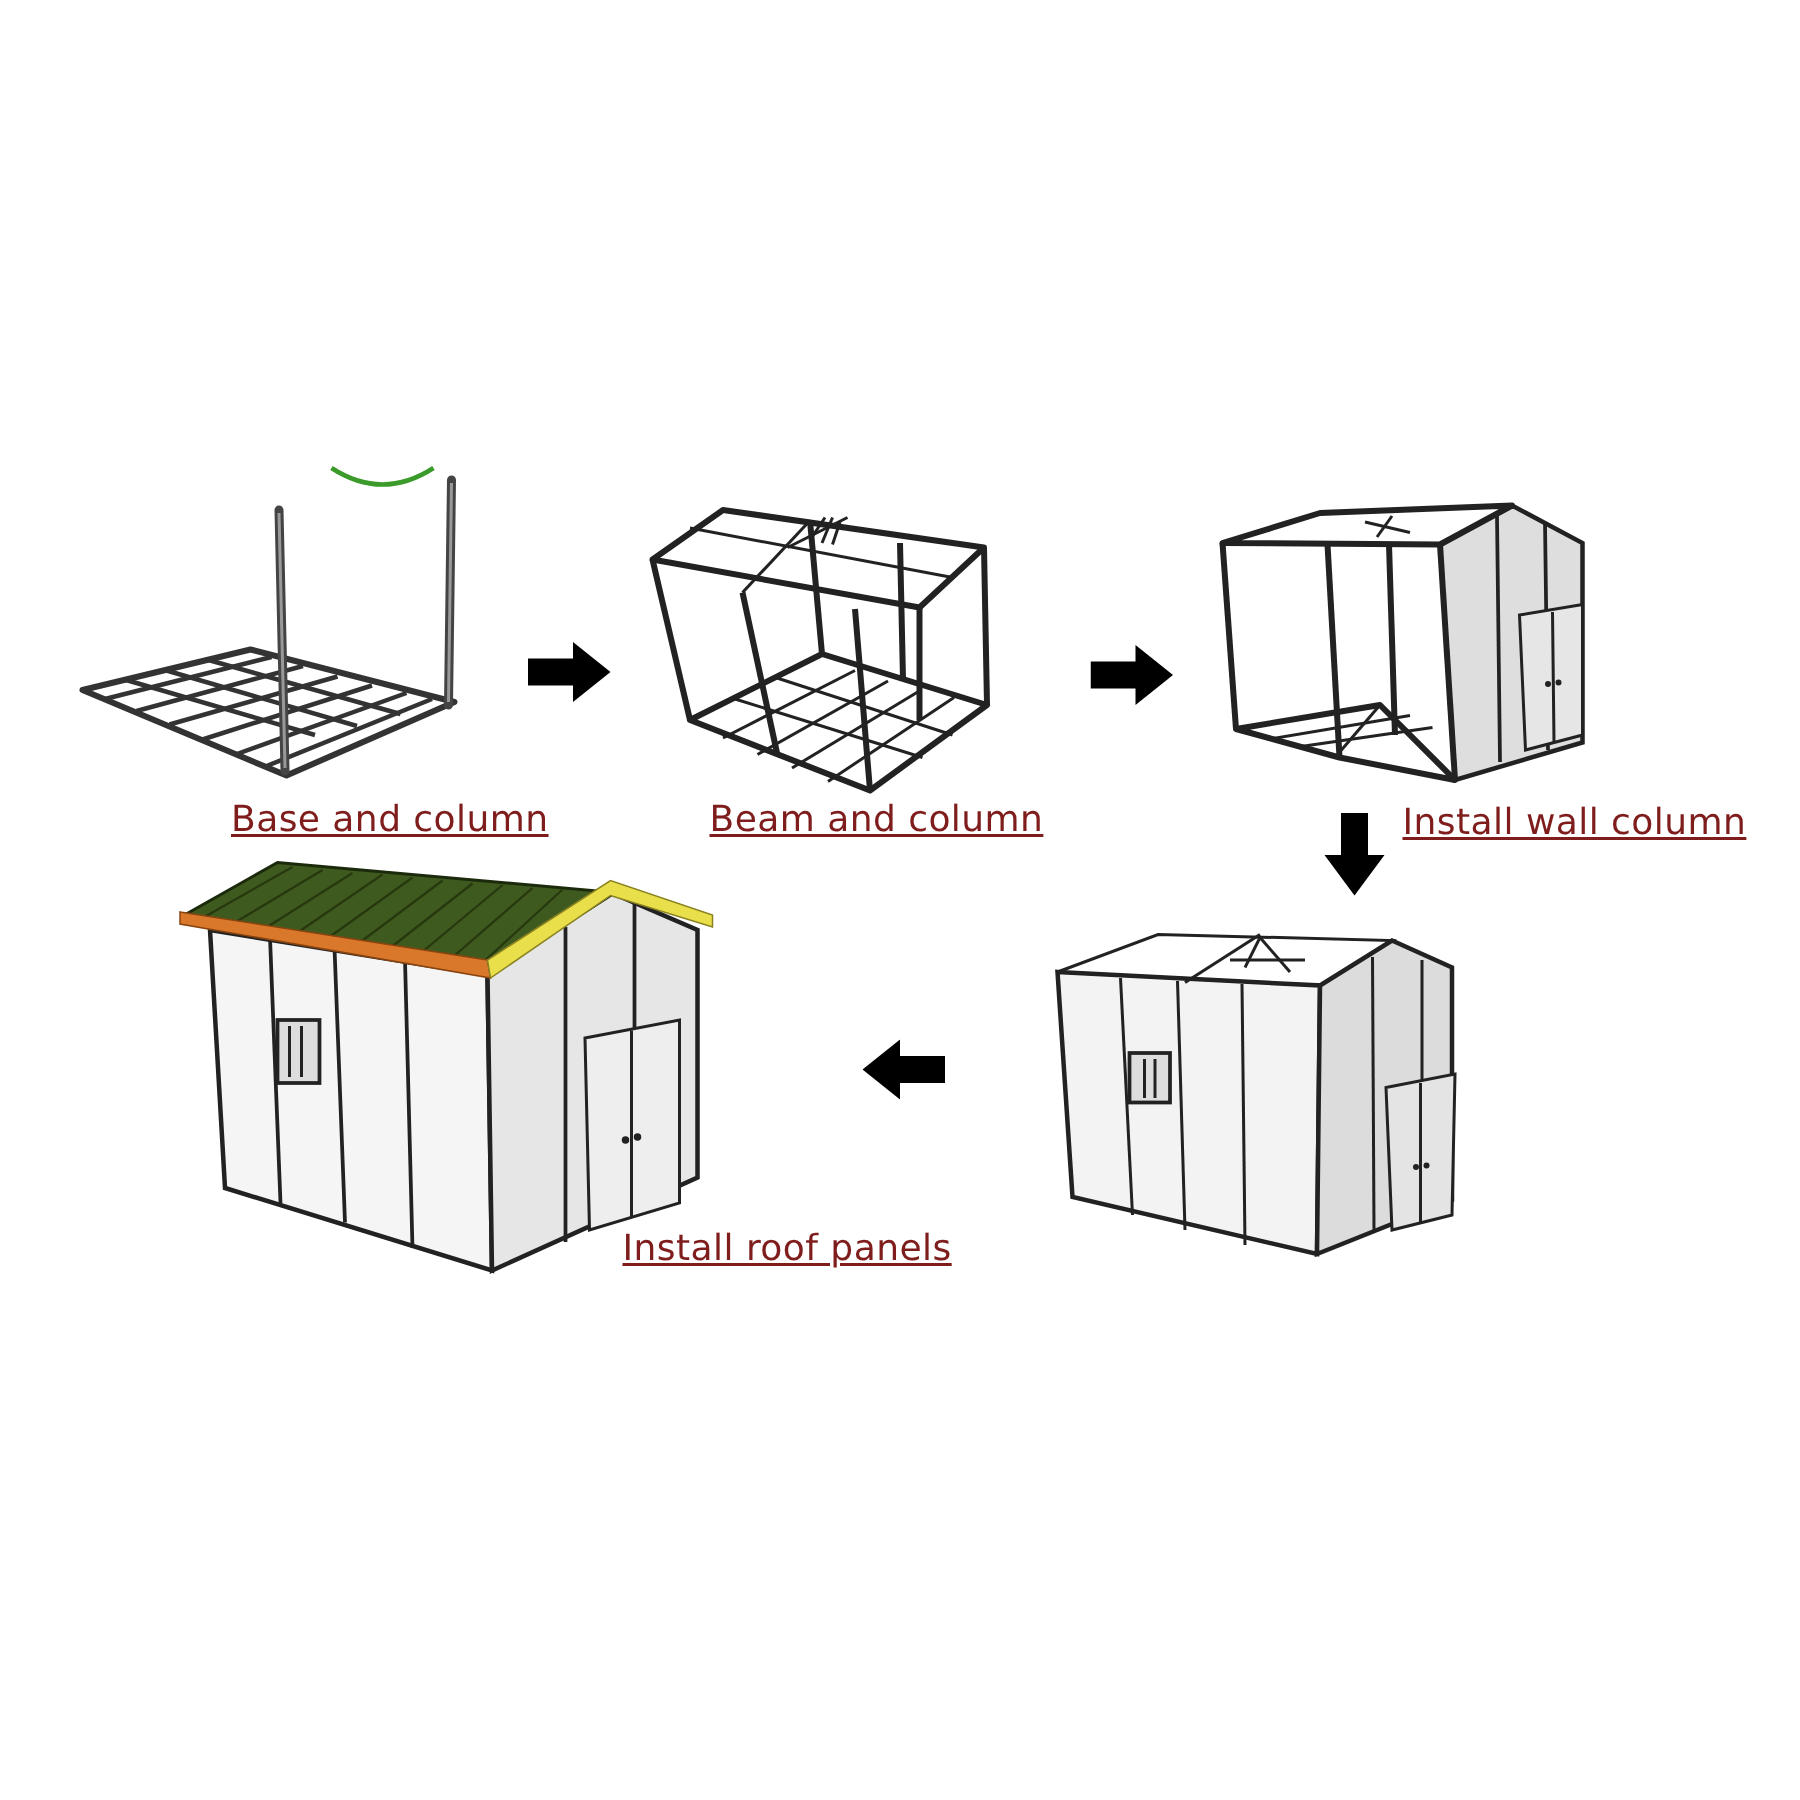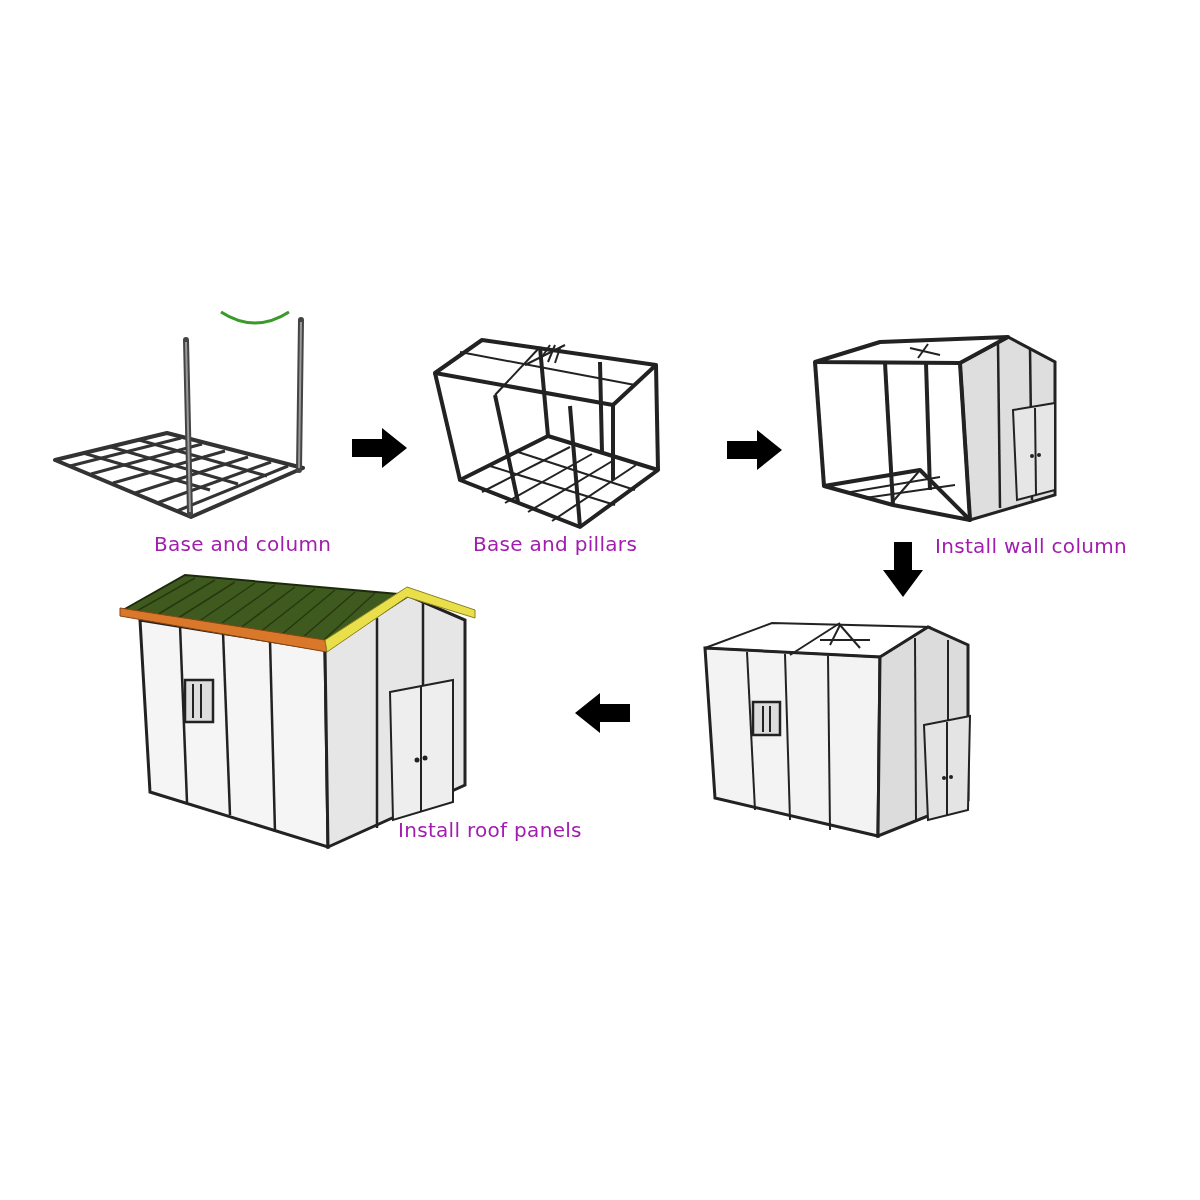--- a/index.html
+++ b/index.html
@@ -1,19 +1,19 @@
 <!DOCTYPE html>
 <html><head>
   <meta charset="utf-8">
   <style>
     html, body { margin:0; padding:0; background:#ffffff; }
     body { width:1200px; height:1200px; position:relative; overflow:hidden; font-family:"DejaVu Sans", sans-serif; }
     .stage { position:absolute; }
     .stage svg { position:absolute; left:0; top:0; overflow:visible; }
-    .label { position:absolute; font-size:20px; color:#a21caf; white-space:nowrap; letter-spacing:0.3px; }
+    .label { position:absolute; font-size:24px; color:#7f1d1d; white-space:nowrap; letter-spacing:0.3px;text-decoration:underline; }
     .arrow { position:absolute; }
     .green-arc { position:absolute; }
   </style>
 </head>
 <body>
 
 <svg class="green-arc" style="left:215px;top:300px;" width="80" height="25">
   <path d="M6 12 Q40 34 74 12" fill="none" stroke="#3a9a2a" stroke-width="3"></path>
 </svg>
 
@@ -79,21 +79,21 @@
       <line x1="125" y1="33" x2="130" y2="18"></line>
 
       <line x1="52" y1="162" x2="140" y2="117"></line>
       <line x1="75" y1="173" x2="162" y2="124"></line>
       <line x1="98" y1="182" x2="184" y2="130"></line>
       <line x1="122" y1="191" x2="206" y2="135"></line>
       <line x1="60" y1="136" x2="185" y2="175"></line>
       <line x1="88" y1="122" x2="205" y2="160"></line>
     </g>
   </svg>
-  <div class="label" style="left:43px;top:202px;">Base and pillars</div>
+  <div class="label" style="left:43px;top:202px;">Beam and column</div>
 </div>
 
 <svg class="arrow" style="left:727px;top:430px;" width="56" height="40">
   <polygon points="0,11 30,11 30,0 55,20 30,40 30,29 0,29" fill="#000"></polygon>
 </svg>
 
 <div class="stage" style="left:810px;top:330px;width:360px;height:240px;">
   <svg width="250" height="200">
 
     <polygon points="150,33 198,7 245,32 245,165 160,190" fill="#dedede" stroke="#222" stroke-width="3"></polygon>
@@ -200,14 +200,14 @@
       <line x1="140" y1="66" x2="200" y2="19"></line>
       <line x1="160" y1="70" x2="220" y2="20"></line>
       <line x1="180" y1="74" x2="240" y2="22"></line>
       <line x1="200" y1="78" x2="260" y2="23"></line>
     </g>
 
     <polygon points="5,38 210,70 212,82 5,46" fill="#d9782a" stroke="#8a4410" stroke-width="1"></polygon>
 
     <polygon points="210,70 292,17 360,40 360,48 292,27 212,82" fill="#e8df4a" stroke="#8a8220" stroke-width="1"></polygon>
   </svg>
-  <div class="label" style="left:283px;top:248px;">Install roof panels</div>
+  <div class="label" style="left:300px;top:248px;">Install roof panels</div>
 </div>
 
 </body></html>

